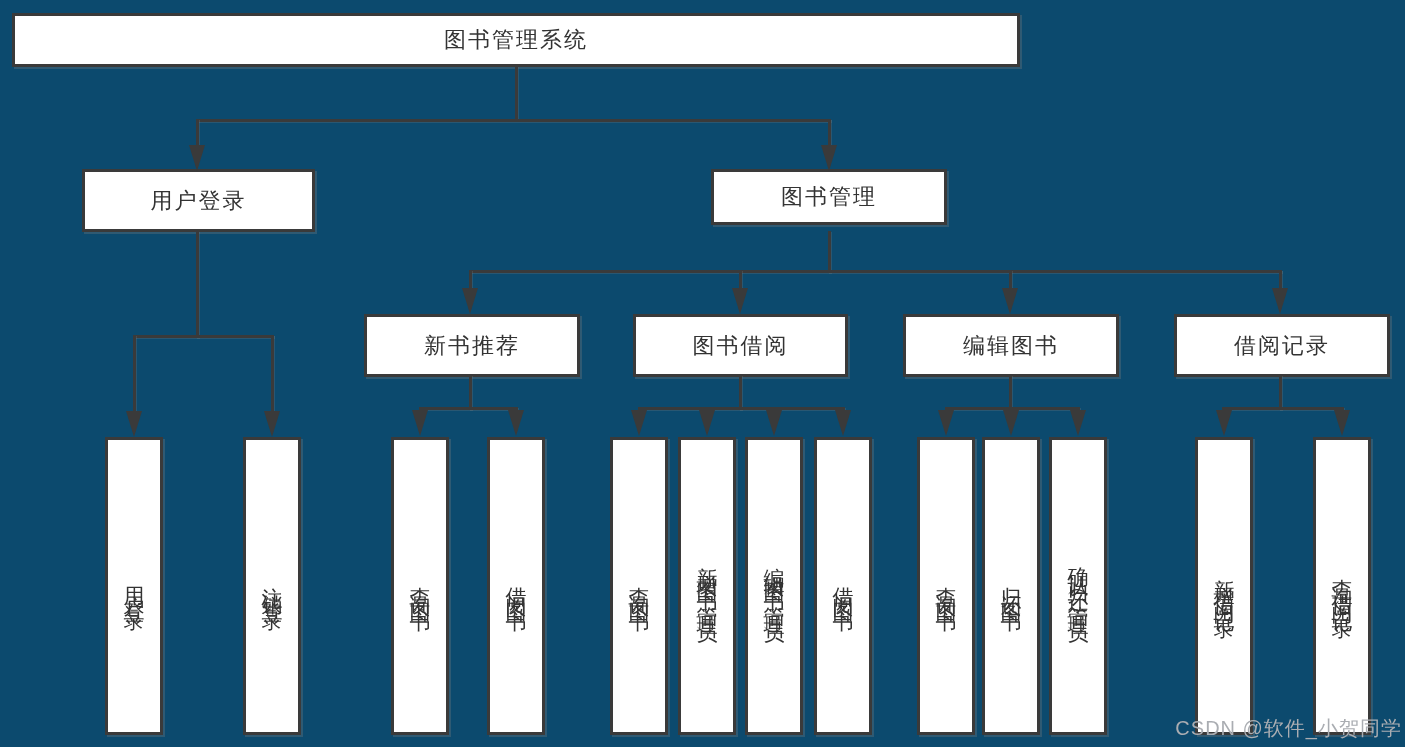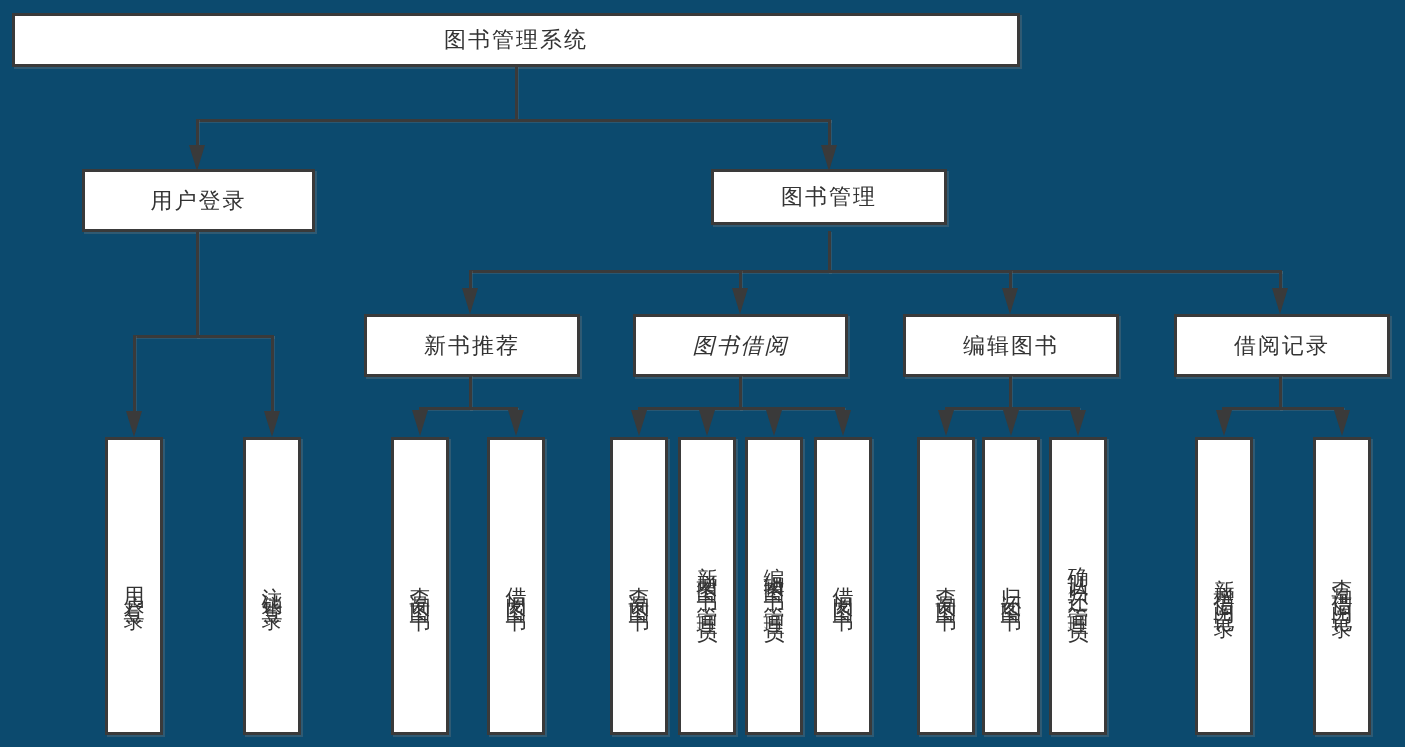--- a/index.html
+++ b/index.html
@@ -65,21 +65,21 @@
   </div>
 
   <div class="box" style="left:711px;top:169px;width:236px;height:56px;">
     <span class="lbl">图书管理</span>
   </div>
 
   <div class="box" style="left:364px;top:314px;width:216px;height:63px;">
     <span class="lbl">新书推荐</span>
   </div>
 
-  <div class="box" style="left:633px;top:314px;width:215px;height:63px;font-style:italic;">
+  <div class="box" style="left:633px;top:314px;width:215px;height:63px;">
     <span class="lbl">图书借阅</span>
   </div>
 
   <div class="box" style="left:903px;top:314px;width:216px;height:63px;">
     <span class="lbl">编辑图书</span>
   </div>
 
   <div class="box" style="left:1174px;top:314px;width:216px;height:63px;">
     <span class="lbl">借阅记录</span>
   </div>
@@ -169,14 +169,15 @@
   <div class="hline" style="left:945px;top:407px;width:135px;"></div>
   <div class="arrow" style="left:938px;top:410px;"></div>
   <div class="arrow" style="left:1003px;top:410px;"></div>
   <div class="arrow" style="left:1070px;top:410px;"></div>
 
   <div class="vline" style="left:1279px;top:375px;height:35px;"></div>
   <div class="hline" style="left:1222px;top:407px;width:122px;"></div>
   <div class="arrow" style="left:1216px;top:410px;"></div>
   <div class="arrow" style="left:1334px;top:410px;"></div>
 
+  <div class="watermark">CSDN @软件_小贺同学</div>
 
 </div>
 
 </body></html>

